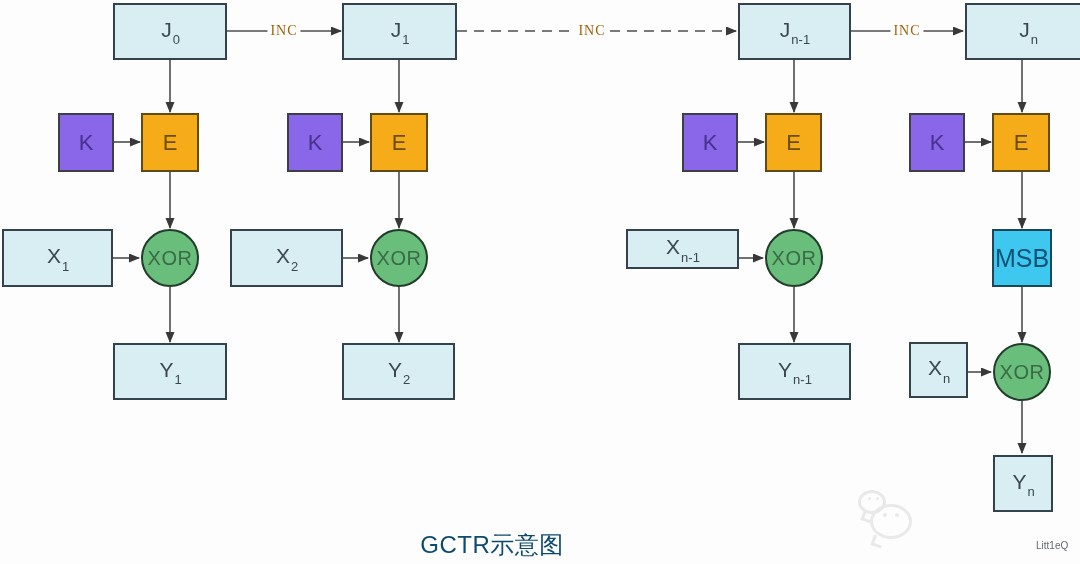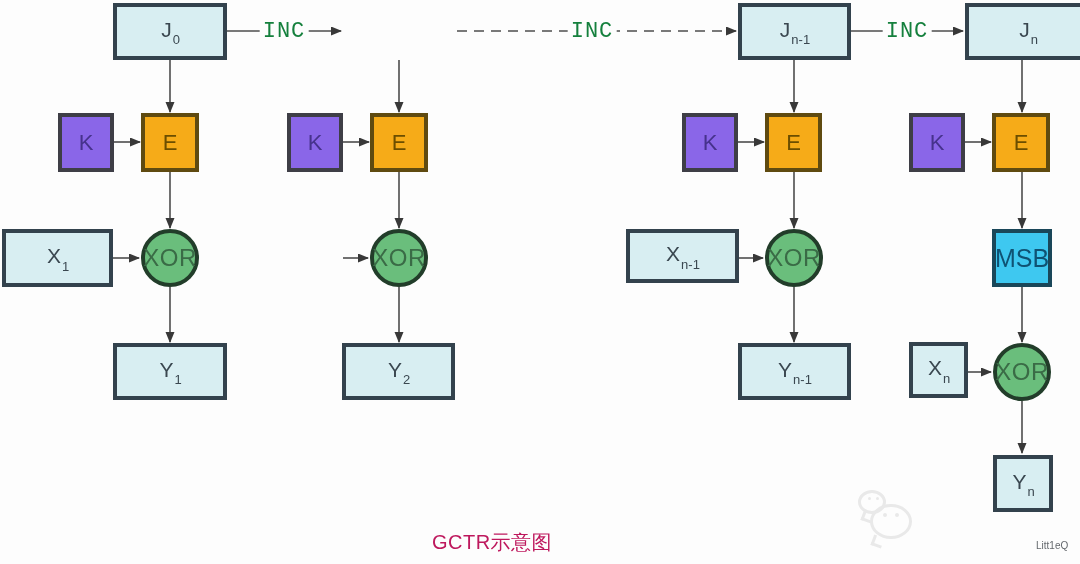--- a/index.html
+++ b/index.html
@@ -4,42 +4,42 @@
 <style>
   html,body{margin:0;padding:0;}
   body{background:#ffffff;font-family:"Liberation Sans", sans-serif;}
   #canvas{position:relative;width:1080px;height:564px;background:#fdfdfd;overflow:hidden;}
 
   
   #arrows{position:absolute;left:0;top:0;width:1080px;height:564px;}
 
   
   .node{position:absolute;display:flex;align-items:center;justify-content:center;
-        box-sizing:border-box;border:4px solid #701a75;}
+        box-sizing:border-box;border:2px solid #701a75;}
   .lbl{font-size:21px;color:#3a4750;white-space:nowrap;}
   .lbl sub{font-size:13px;position:relative;top:2px;left:1px;}
 
   .io{background:#d8eef2;border-color:#33424d;}
   .key{background:#8a66e8;border-color:#3e3e46;}
   .key .lbl{color:#46328c;font-size:22px;}
   .enc{background:#f6ab18;border-color:#5f4a10;}
   .enc .lbl{color:#6b4e00;font-size:22px;}
   .xor{background:#6abe7c;border-color:#223d2a;border-radius:50%;}
-  .xor .lbl{color:#3a6b46;font-size:24px;letter-spacing:0.5px;}
+  .xor .lbl{color:#3a6b46;font-size:20px;letter-spacing:0.5px;}
   .msb{background:#3ec8f0;border-color:#1a4759;}
   .msb .lbl{color:#0f5273;font-size:25px;}
 
   
   .inc{position:absolute;transform:translate(-50%,-50%);background:#fdfdfd;
-       padding:0 3px;font-family:Liberation Mono, monospace;font-size:22px;
-       color:#15803d;letter-spacing:1px;}
+       padding:0 3px;font-family:Liberation Serif, serif;font-size:14px;
+       color:#a16207;letter-spacing:1px;}
 
   
   .title{position:absolute;left:492px;top:529px;transform:translateX(-50%);
-         font-size:20px;color:#be185d;letter-spacing:0.5px;}
+         font-size:24px;color:#0c4a6e;letter-spacing:0.5px;}
 
   
   .wm-brand{position:absolute;left:924px;top:499px;font-size:31px;color:#e4e4e4;
             text-shadow:0 1px 0 #ffffff,0 0 1px #d6d6d6;letter-spacing:1px;white-space:nowrap;}
   .wm-handle{position:absolute;left:1036px;top:540px;font-size:10px;color:#64686d;}
   .wm-logo{position:absolute;left:858px;top:490px;width:66px;height:60px;}
   .bub{position:absolute;box-sizing:border-box;border:3px solid #e9e9e9;border-radius:50%;background:transparent;}
   .bub-big{left:12px;top:14px;width:42px;height:35px;}
   .bub-small{left:0;top:0;width:28px;height:24px;}
   .tail{position:absolute;width:8px;height:8px;border-left:3px solid #e9e9e9;border-bottom:3px solid #e9e9e9;transform:rotate(20deg);}
@@ -90,20 +90,23 @@
       <line x1="794" y1="287" x2="794" y2="342" marker-end="url(#ah)"></line>
 
       <line x1="1022" y1="287" x2="1022" y2="342" marker-end="url(#ah)"></line>
       <line x1="1022" y1="401" x2="1022" y2="453" marker-end="url(#ah)"></line>
     </g>
   </svg>
 
   <div class="node io" style="left:113px;top:3px;width:114px;height:57px">
     <span class="lbl"><span>J</span><sub>0</sub></span>
   </div>
+  <div class="node io" style="left:342px;top:3px;width:115px;height:57px">
+    <span class="lbl"><span>J</span><sub>1</sub></span>
+  </div>
   <div class="node io" style="left:738px;top:3px;width:113px;height:57px">
     <span class="lbl"><span>J</span><sub>n-1</sub></span>
   </div>
   <div class="node io" style="left:965px;top:3px;width:126px;height:57px">
     <span class="lbl"><span>J</span><sub>n</sub></span>
   </div>
 
   <span class="inc" style="left:284px;top:31px">INC</span>
   <span class="inc" style="left:592px;top:31px">INC</span>
   <span class="inc" style="left:907px;top:31px">INC</span>
@@ -132,24 +135,27 @@
   <div class="node enc" style="left:992px;top:113px;width:58px;height:59px">
     <span class="lbl">E</span>
   </div>
 
   <div class="node io" style="left:2px;top:229px;width:111px;height:58px">
     <span class="lbl"><span>X</span><sub>1</sub></span>
   </div>
   <div class="node xor" style="left:141px;top:229px;width:58px;height:58px">
     <span class="lbl">XOR</span>
   </div>
+  <div class="node io" style="left:230px;top:229px;width:113px;height:58px">
+    <span class="lbl"><span>X</span><sub>2</sub></span>
+  </div>
   <div class="node xor" style="left:370px;top:229px;width:58px;height:58px">
     <span class="lbl">XOR</span>
   </div>
-  <div class="node io" style="left:626px;top:229px;width:113px;height:54px">
+  <div class="node io" style="left:626px;top:229px;width:113px;height:40px">
     <span class="lbl"><span>X</span><sub>n-1</sub></span>
   </div>
   <div class="node xor" style="left:765px;top:229px;width:58px;height:58px">
     <span class="lbl">XOR</span>
   </div>
   <div class="node msb" style="left:992px;top:229px;width:60px;height:58px">
     <span class="lbl">MSB</span>
   </div>
 
   <div class="node io" style="left:113px;top:343px;width:114px;height:57px">

